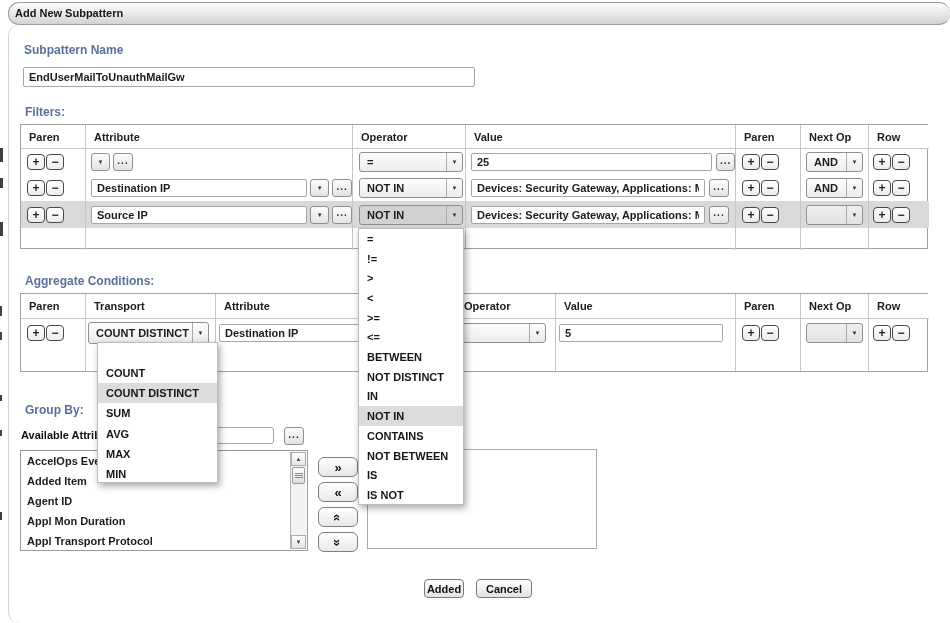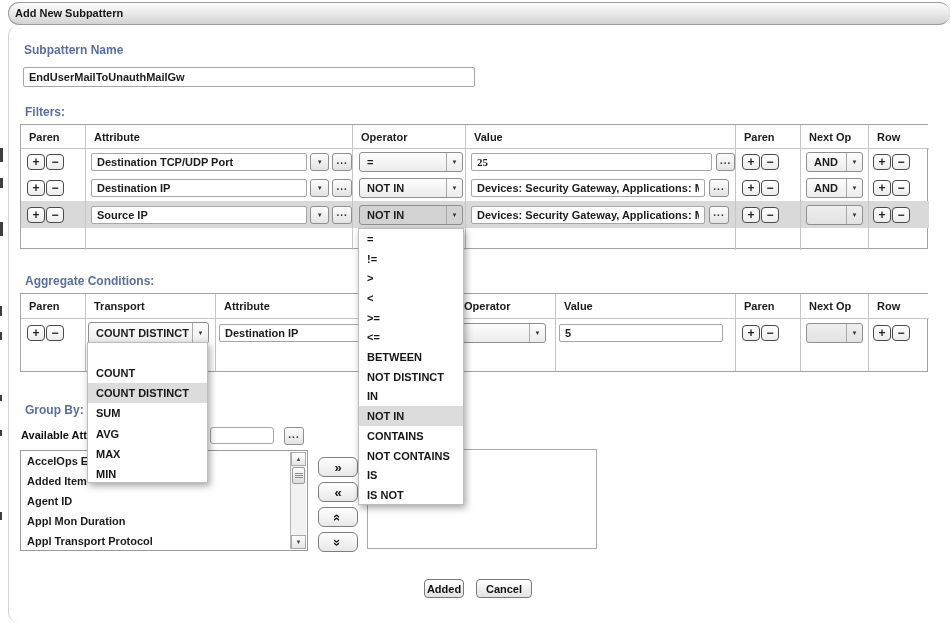--- a/index.html
+++ b/index.html
@@ -145,32 +145,31 @@
     <div class="cell hcell">Value</div>
     <div class="cell hcell">Paren</div>
     <div class="cell hcell">Next Op</div>
     <div class="cell hcell last">Row</div>
 
     <div class="cell" style="padding-left:6px">
       <span class="pm">+</span>
       <span class="pm">−</span>
     </div>
     <div class="cell" style="padding-left:5px;gap:3px">
-      <input class="text-input" style="position: static; width: 218px; height: 18px;" value="Destination TCP/UDP Port">
       <span class="mini-btn arrow-btn">▼</span>
       <span class="mini-btn dots-btn">...</span>
     </div>
     <div class="cell" style="padding-left:6px">
       <span class="combo" style="width:104px">
         <span class="combo-text">=</span>
         <span class="combo-arrow">▼</span>
       </span>
     </div>
     <div class="cell" style="padding-left:5px;gap:4px">
-      <input class="text-input" style="position: static; width: 258px; height: 18px; font-family: Liberation Serif, serif;" value="25">
+      <input class="text-input" style="position: static; width: 258px; height: 18px;" value="25">
       <span class="mini-btn dots-btn">...</span>
     </div>
     <div class="cell" style="padding-left:6px">
       <span class="pm">+</span>
       <span class="pm">−</span>
     </div>
     <div class="cell" style="padding-left:5px">
       <span class="combo" style="width:57px">
         <span class="combo-text">AND</span>
         <span class="combo-arrow">▼</span>
@@ -364,26 +363,26 @@
     <div class="opt">!=</div>
     <div class="opt">&gt;</div>
     <div class="opt">&lt;</div>
     <div class="opt">&gt;=</div>
     <div class="opt">&lt;=</div>
     <div class="opt">BETWEEN</div>
     <div class="opt">NOT DISTINCT</div>
     <div class="opt">IN</div>
     <div class="opt hl">NOT IN</div>
     <div class="opt">CONTAINS</div>
-    <div class="opt">NOT CONTAINS</div>
+    <div class="opt">NOT BETWEEN</div>
     <div class="opt">IS</div>
     <div class="opt">IS NOT</div>
   </div>
 
-  <div class="overlay" id="function-overlay" style="left:87px;top:342px;width:121px;height:141px">
+  <div class="overlay" id="function-overlay" style="left:97px;top:342px;width:121px;height:141px">
     <div class="opt"></div>
     <div class="opt">COUNT</div>
     <div class="opt hl">COUNT DISTINCT</div>
     <div class="opt">SUM</div>
     <div class="opt">AVG</div>
     <div class="opt">MAX</div>
     <div class="opt">MIN</div>
   </div>
 
 </div>

